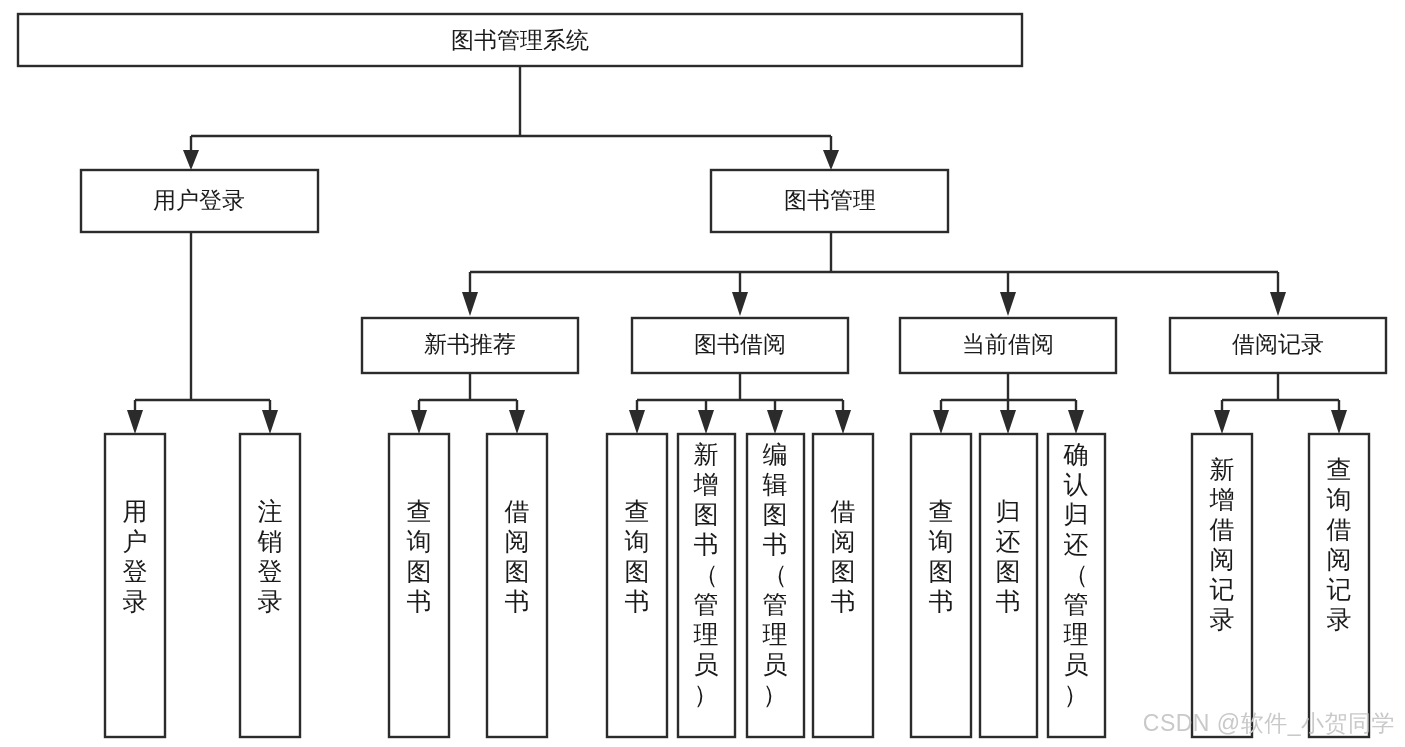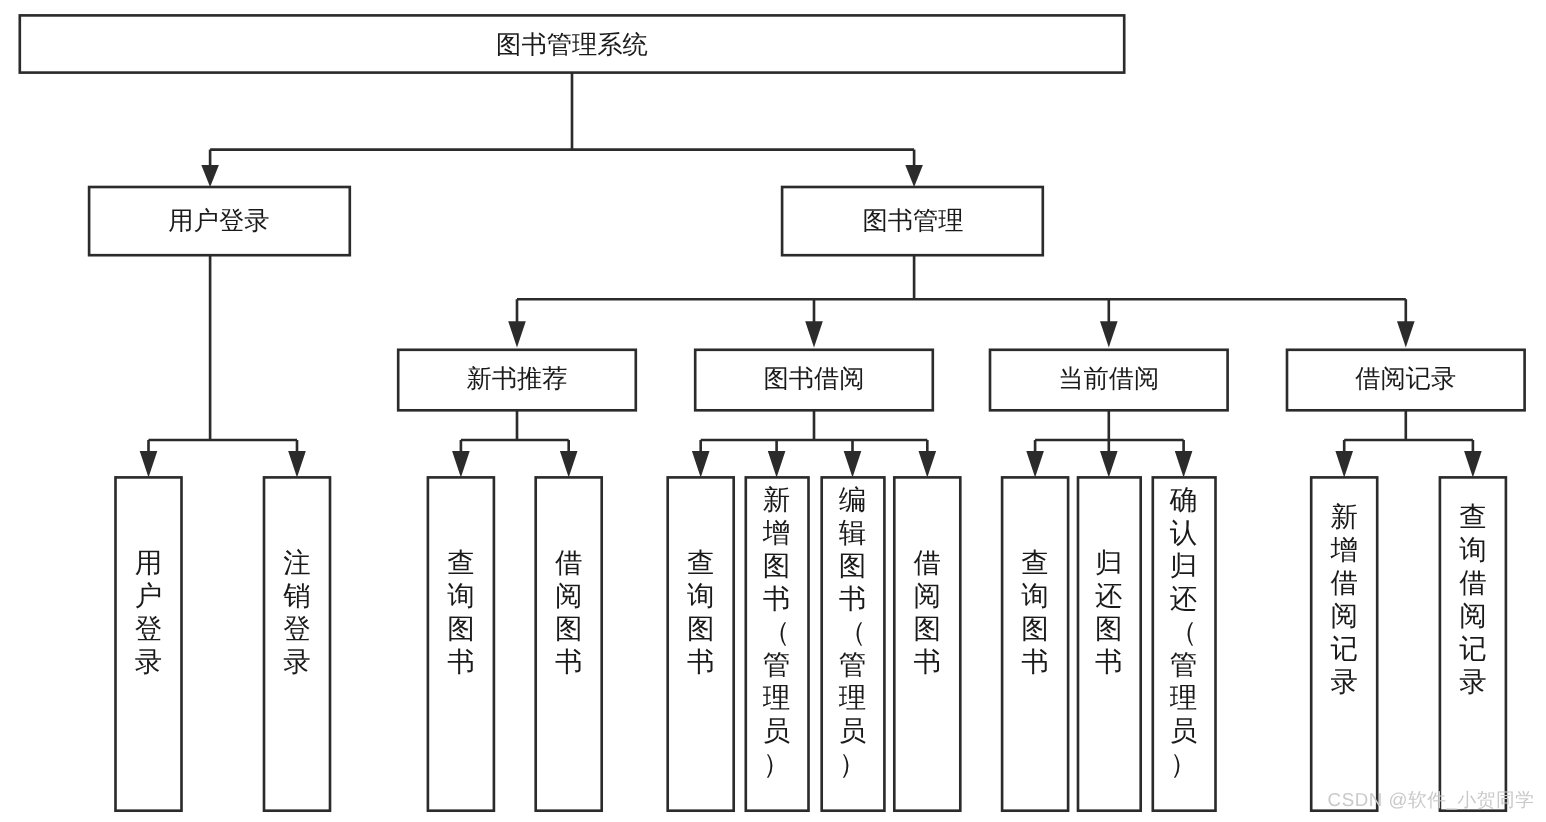--- a/index.html
+++ b/index.html
@@ -44,21 +44,21 @@
   }
   .arrow-head {
     fill: #2b2b2b;
     stroke: none;
   }
   .watermark {
     position: absolute;
     right: 10px;
     bottom: 8px;
     font-family: "Liberation Sans", "DejaVu Sans", sans-serif;
-    font-size: 17px;
+    font-size: 23px;
     color: #c9c9c9;
     letter-spacing: 0.5px;
     white-space: nowrap;
     pointer-events: none;
   }
 </style>
 </head>
 <body>
 
 <svg id="diagram" viewBox="0 0 1405 747">

